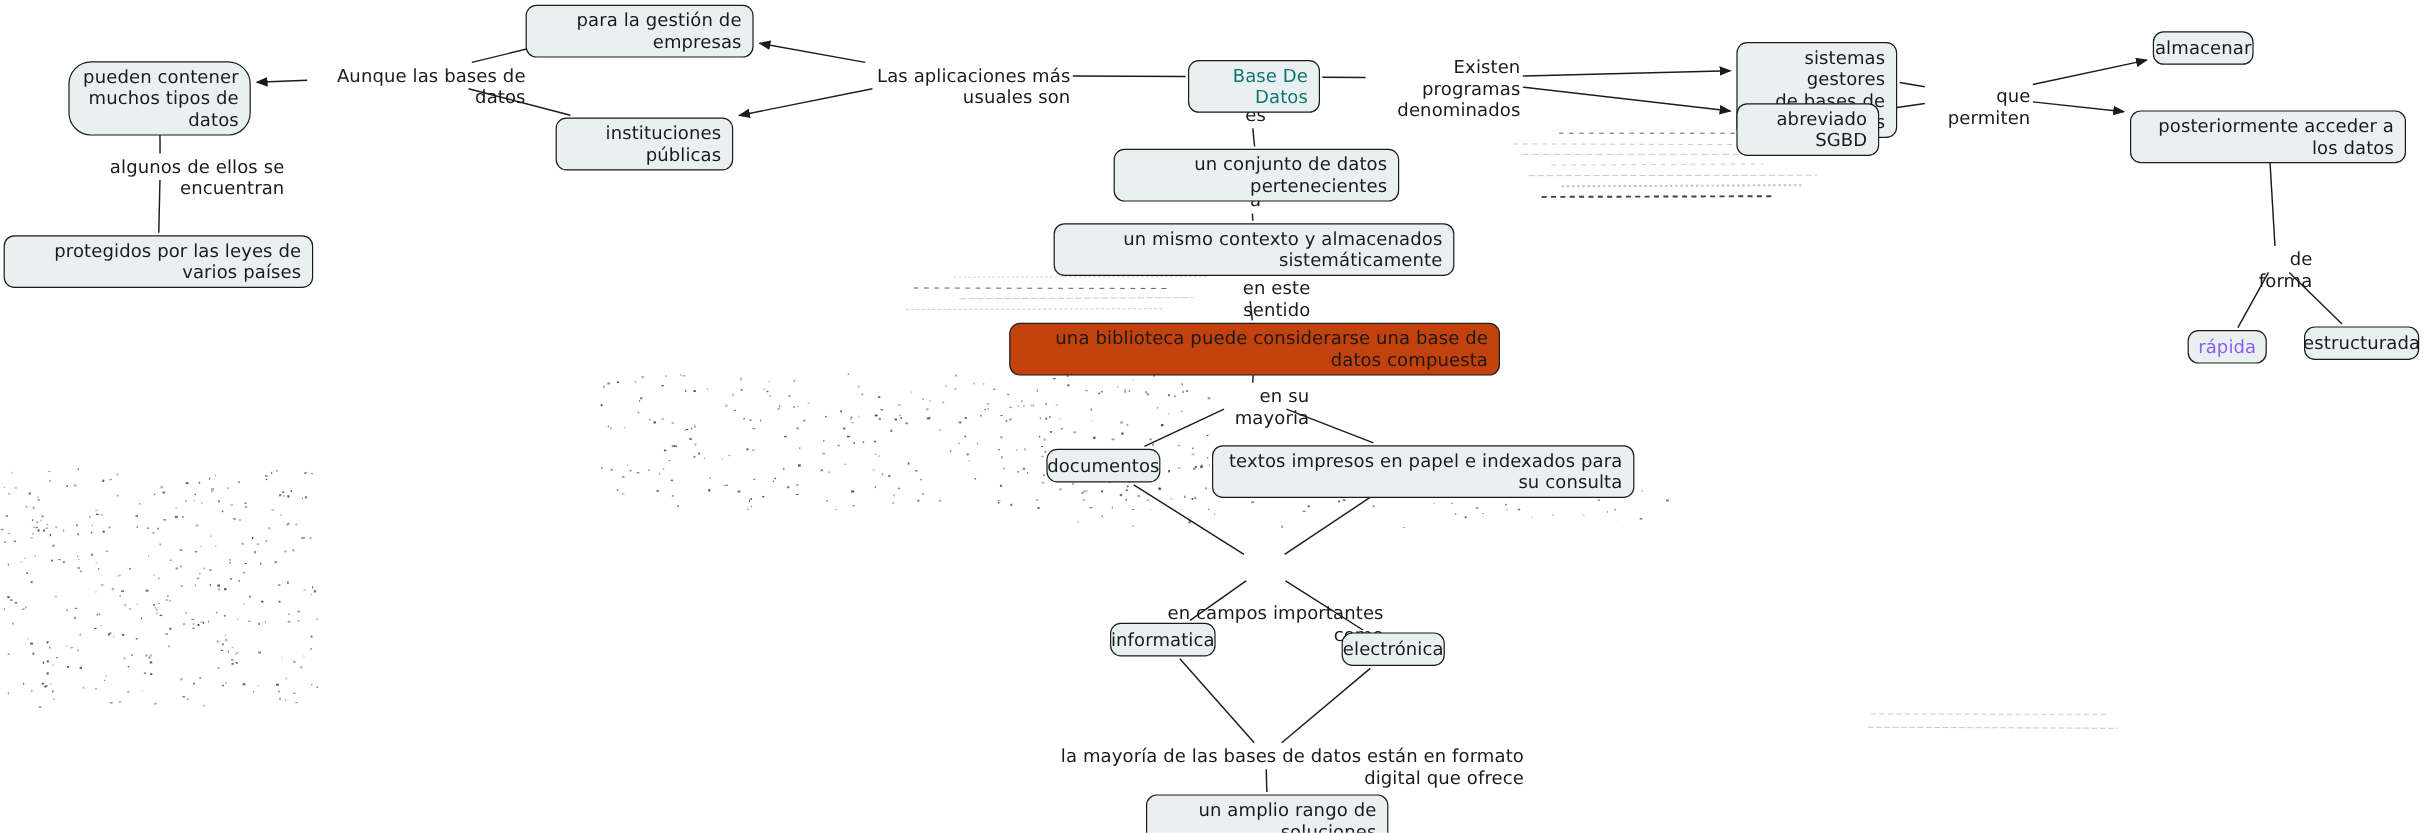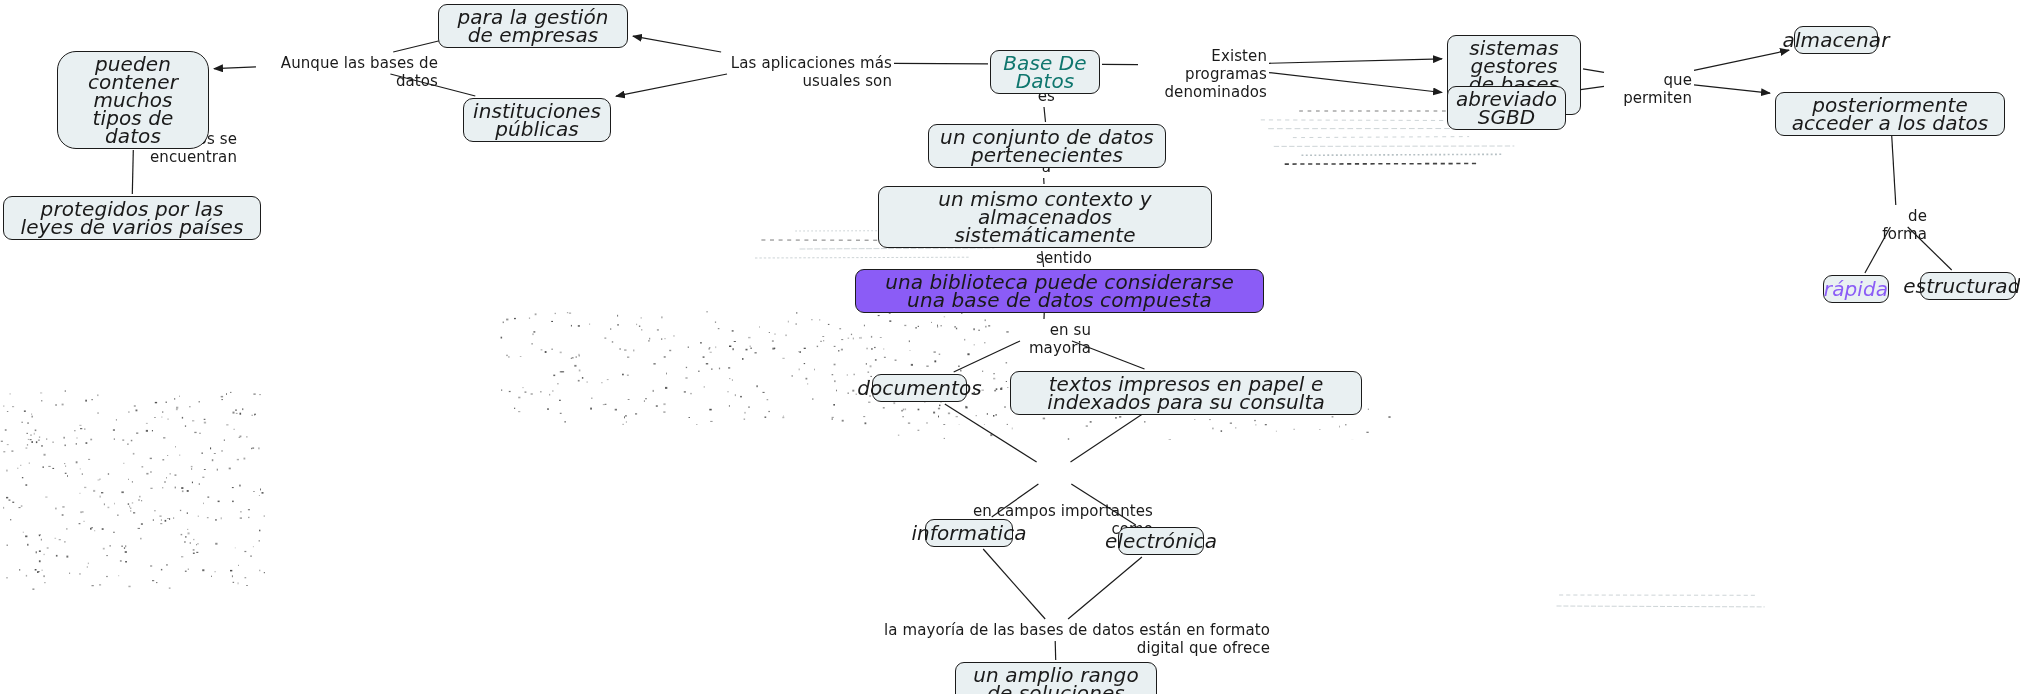--- a/index.html
+++ b/index.html
@@ -27,30 +27,29 @@
     width: 2020px;
     height: 694px;
   }
   .node-box {
     position: absolute;
     box-sizing: border-box;
     background: #e9f0f2;
     border: 1.4px solid #1b1b1b;
     border-radius: 9px;
     color: #1a1a1a;
-    font-size: 20px;
+    font-size: 15px;
     line-height: 18px;
     display: flex;
     align-items: center;
     justify-content: center;
-    text-align: center;
+    text-align: right;
     padding: 3px 9px;
     white-space: pre-line;
     letter-spacing: 0.1px;
-    font-style: italic;
   }
   .link-label {
     position: absolute;
     color: #111111;
     font-size: 15px;
     line-height: 18px;
     text-align: right;
     white-space: pre-line;
     background: transparent;
     letter-spacing: 0.1px;
@@ -829,32 +828,32 @@
       <div class="link-label" style="left: 1035px; top: 158px; width: 16px; color: rgb(26, 26, 26);">a</div>
       <div class="link-label" style="left: 989px; top: 231px; width: 103px; color: rgb(26, 26, 26);">en este sentido</div>
       <div class="link-label" style="left: 996px; top: 321px; width: 95px; color: rgb(26, 26, 26);">en su mayoria</div>
       <div class="link-label" style="left: 955px; top: 464px; width: 198px; color: rgb(26, 26, 26); margin-top: 38px;">en campos importantes como</div>
       <div class="link-label" style="left: 840px; top: 621px; width: 430px; color: rgb(26, 26, 26);">la mayoría de las bases de datos están en formato digital que ofrece</div>
     </div>
   <div id="node-layer">
       <div class="node-box" style="left: 438px; top: 4px; width: 190px; min-height: 28px; background: rgb(233, 240, 242); border-color: rgb(27, 27, 27); color: rgb(26, 26, 26);">para la gestión de empresas</div>
       <div class="node-box" style="left: 57px; top: 51px; width: 152px; min-height: 42px; background: rgb(233, 240, 242); border-color: rgb(27, 27, 27); color: rgb(26, 26, 26); border-radius: 19px;">pueden contener
 muchos tipos de datos</div>
-      <div class="node-box" style="left: 463px; top: 98px; width: 148px; min-height: 28px; background: rgb(233, 240, 242); border-color: rgb(27, 27, 27); color: rgb(26, 26, 26); border-radius: 10px;">instituciones públicas</div>
+      <div class="node-box" style="left: 463px; top: 98px; width: 148px; min-height: 28px; background: rgb(233, 240, 242); border-color: rgb(27, 27, 27); color: rgb(26, 26, 26);">instituciones públicas</div>
       <div class="node-box" style="left: 3px; top: 196px; width: 258px; min-height: 28px; background: rgb(233, 240, 242); border-color: rgb(27, 27, 27); color: rgb(26, 26, 26);">protegidos por las leyes de varios países</div>
       <div class="node-box" style="left: 990px; top: 50px; width: 110px; min-height: 28px; background: rgb(233, 240, 242); border-color: rgb(27, 27, 27); color: #0f766e;">Base De Datos</div>
       <div class="node-box" style="left: 1447px; top: 35px; width: 134px; min-height: 44px; background: rgb(233, 240, 242); border-color: rgb(27, 27, 27); color: rgb(26, 26, 26);">sistemas gestores
 de bases de datos</div>
       <div class="node-box" style="left: 1447px; top: 86px; width: 119px; min-height: 28px; background: rgb(233, 240, 242); border-color: rgb(27, 27, 27); color: rgb(26, 26, 26);">abreviado SGBD</div>
       <div class="node-box" style="left: 1794px; top: 26px; width: 84px; min-height: 28px; background: rgb(233, 240, 242); border-color: rgb(27, 27, 27); color: rgb(26, 26, 26);">almacenar</div>
       <div class="node-box" style="left: 1775px; top: 92px; width: 230px; min-height: 28px; background: rgb(233, 240, 242); border-color: rgb(27, 27, 27); color: rgb(26, 26, 26);">posteriormente acceder a los datos</div>
       <div class="node-box" style="left: 1823px; top: 275px; width: 66px; min-height: 28px; background: rgb(233, 240, 242); border-color: rgb(27, 27, 27); color: #8b5cf6;">rápida</div>
       <div class="node-box" style="left: 1920px; top: 272px; width: 96px; min-height: 28px; background: rgb(233, 240, 242); border-color: rgb(27, 27, 27); color: rgb(26, 26, 26);">estructurada</div>
       <div class="node-box" style="left: 928px; top: 124px; width: 238px; min-height: 28px; background: rgb(233, 240, 242); border-color: rgb(27, 27, 27); color: rgb(26, 26, 26);">un conjunto de datos pertenecientes</div>
       <div class="node-box" style="left: 878px; top: 186px; width: 334px; min-height: 28px; background: rgb(233, 240, 242); border-color: rgb(27, 27, 27); color: rgb(26, 26, 26);">un mismo contexto y almacenados sistemáticamente</div>
-      <div class="node-box" style="left: 841px; top: 269px; width: 409px; min-height: 28px; background: #8b5cf6; border-color: rgb(27, 27, 27); color: rgb(26, 26, 26); margin-left: 14px;">una biblioteca puede considerarse una base de datos compuesta</div>
+      <div class="node-box" style="left: 841px; top: 269px; width: 409px; min-height: 28px; background: #c2410c; border-color: rgb(27, 27, 27); color: rgb(26, 26, 26);">una biblioteca puede considerarse una base de datos compuesta</div>
       <div class="node-box" style="left: 872px; top: 374px; width: 95px; min-height: 28px; background: rgb(233, 240, 242); border-color: rgb(27, 27, 27); color: rgb(26, 26, 26);">documentos</div>
       <div class="node-box" style="left: 1010px; top: 371px; width: 352px; min-height: 28px; background: rgb(233, 240, 242); border-color: rgb(27, 27, 27); color: rgb(26, 26, 26);">textos impresos en papel e indexados para su consulta</div>
       <div class="node-box" style="left: 925px; top: 519px; width: 88px; min-height: 28px; background: rgb(233, 240, 242); border-color: rgb(27, 27, 27); color: rgb(26, 26, 26);">informatica</div>
       <div class="node-box" style="left: 1118px; top: 527px; width: 86px; min-height: 28px; background: rgb(233, 240, 242); border-color: rgb(27, 27, 27); color: rgb(26, 26, 26);">electrónica</div>
       <div class="node-box" style="left: 955px; top: 662px; width: 202px; min-height: 28px; background: rgb(233, 240, 242); border-color: rgb(27, 27, 27); color: rgb(26, 26, 26);">un amplio rango de soluciones</div>
     </div>
 </div>
 
 </body></html>

